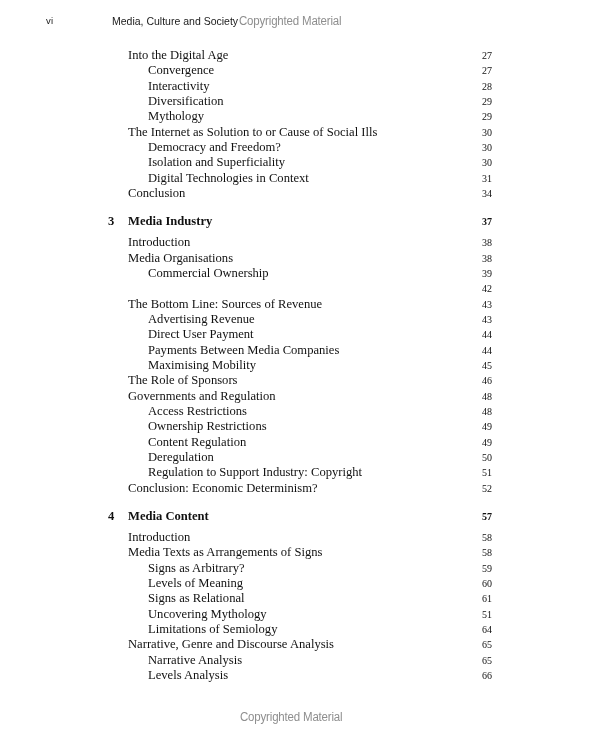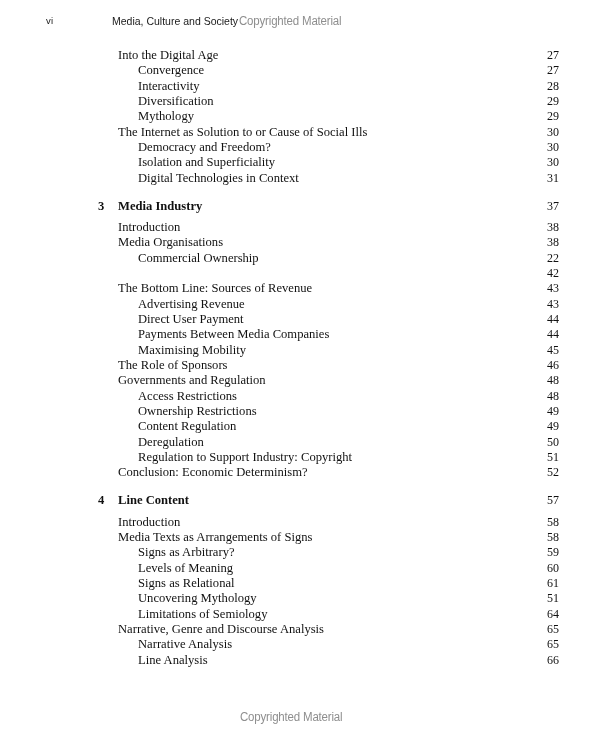--- a/index.html
+++ b/index.html
@@ -70,34 +70,35 @@
   .toc {
     position: absolute;
     left: 0;
     top: 48px;
     width: 600px;
   }
   .toc-row {
     position: relative;
     height: 15.35px;
     line-height: 15.35px;
+    margin-left: 10px;
   }
   .toc-row .label {
     position: absolute;
     top: 0;
     font-size: 12.6px;
     white-space: nowrap;
   }
   .toc-row .page {
     position: absolute;
     top: 0;
-    left: 519px;
+    left: 472px;
     width: 40px;
-    text-align: right;
-    font-size: 12px;
+    text-align: left;
+    font-size: 10px;
   }
 
   
   .lvl-1 .label { left: 118px; }
   .lvl-2 .label { left: 138px; }
 
   
   .toc-row.chapter {
     height: 15.35px;
     margin-top: 12.5px;
@@ -108,21 +109,21 @@
     left: 98px;
     top: 0;
     font-weight: bold;
     font-size: 12.6px;
   }
   .toc-row.chapter .label {
     left: 118px;
     font-weight: bold;
   }
   .toc-row.chapter .page {
-    font-weight: normal;
+    font-weight: bold;
   }
 </style>
 </head>
 <body>
 
 <div class="running-head">
   <span class="folio">vi</span>
   <span class="book-title">Media, Culture and Society</span>
 </div>
 
@@ -158,36 +159,40 @@
       <span class="page">30</span>
     </div>
     <div class="toc-row lvl-2">
       <span class="label">Isolation and Superficiality</span>
       <span class="page">30</span>
     </div>
     <div class="toc-row lvl-2">
       <span class="label">Digital Technologies in Context</span>
       <span class="page">31</span>
     </div>
+    <div class="toc-row lvl-1">
+      <span class="label">Conclusion</span>
+      <span class="page">34</span>
+    </div>
     <div class="toc-row chapter">
       <span class="num">3</span>
       <span class="label">Media Industry</span>
       <span class="page">37</span>
     </div>
     <div class="toc-row lvl-1">
       <span class="label">Introduction</span>
       <span class="page">38</span>
     </div>
     <div class="toc-row lvl-1">
       <span class="label">Media Organisations</span>
       <span class="page">38</span>
     </div>
     <div class="toc-row lvl-2">
       <span class="label">Commercial Ownership</span>
-      <span class="page">22</span>
+      <span class="page">39</span>
     </div>
     <div class="toc-row lvl-2">
       <span class="page">42</span>
     </div>
     <div class="toc-row lvl-1">
       <span class="label">The Bottom Line: Sources of Revenue</span>
       <span class="page">43</span>
     </div>
     <div class="toc-row lvl-2">
       <span class="label">Advertising Revenue</span>
@@ -232,21 +237,21 @@
     <div class="toc-row lvl-2">
       <span class="label">Regulation to Support Industry: Copyright</span>
       <span class="page">51</span>
     </div>
     <div class="toc-row lvl-1">
       <span class="label">Conclusion: Economic Determinism?</span>
       <span class="page">52</span>
     </div>
     <div class="toc-row chapter">
       <span class="num">4</span>
-      <span class="label">Line Content</span>
+      <span class="label">Media Content</span>
       <span class="page">57</span>
     </div>
     <div class="toc-row lvl-1">
       <span class="label">Introduction</span>
       <span class="page">58</span>
     </div>
     <div class="toc-row lvl-1">
       <span class="label">Media Texts as Arrangements of Signs</span>
       <span class="page">58</span>
     </div>
@@ -272,18 +277,18 @@
     </div>
     <div class="toc-row lvl-1">
       <span class="label">Narrative, Genre and Discourse Analysis</span>
       <span class="page">65</span>
     </div>
     <div class="toc-row lvl-2">
       <span class="label">Narrative Analysis</span>
       <span class="page">65</span>
     </div>
     <div class="toc-row lvl-2">
-      <span class="label">Line Analysis</span>
+      <span class="label">Levels Analysis</span>
       <span class="page">66</span>
     </div>
   </div>
 
 <span class="watermark watermark-bottom">Copyrighted Material</span>
 
 </body></html>

